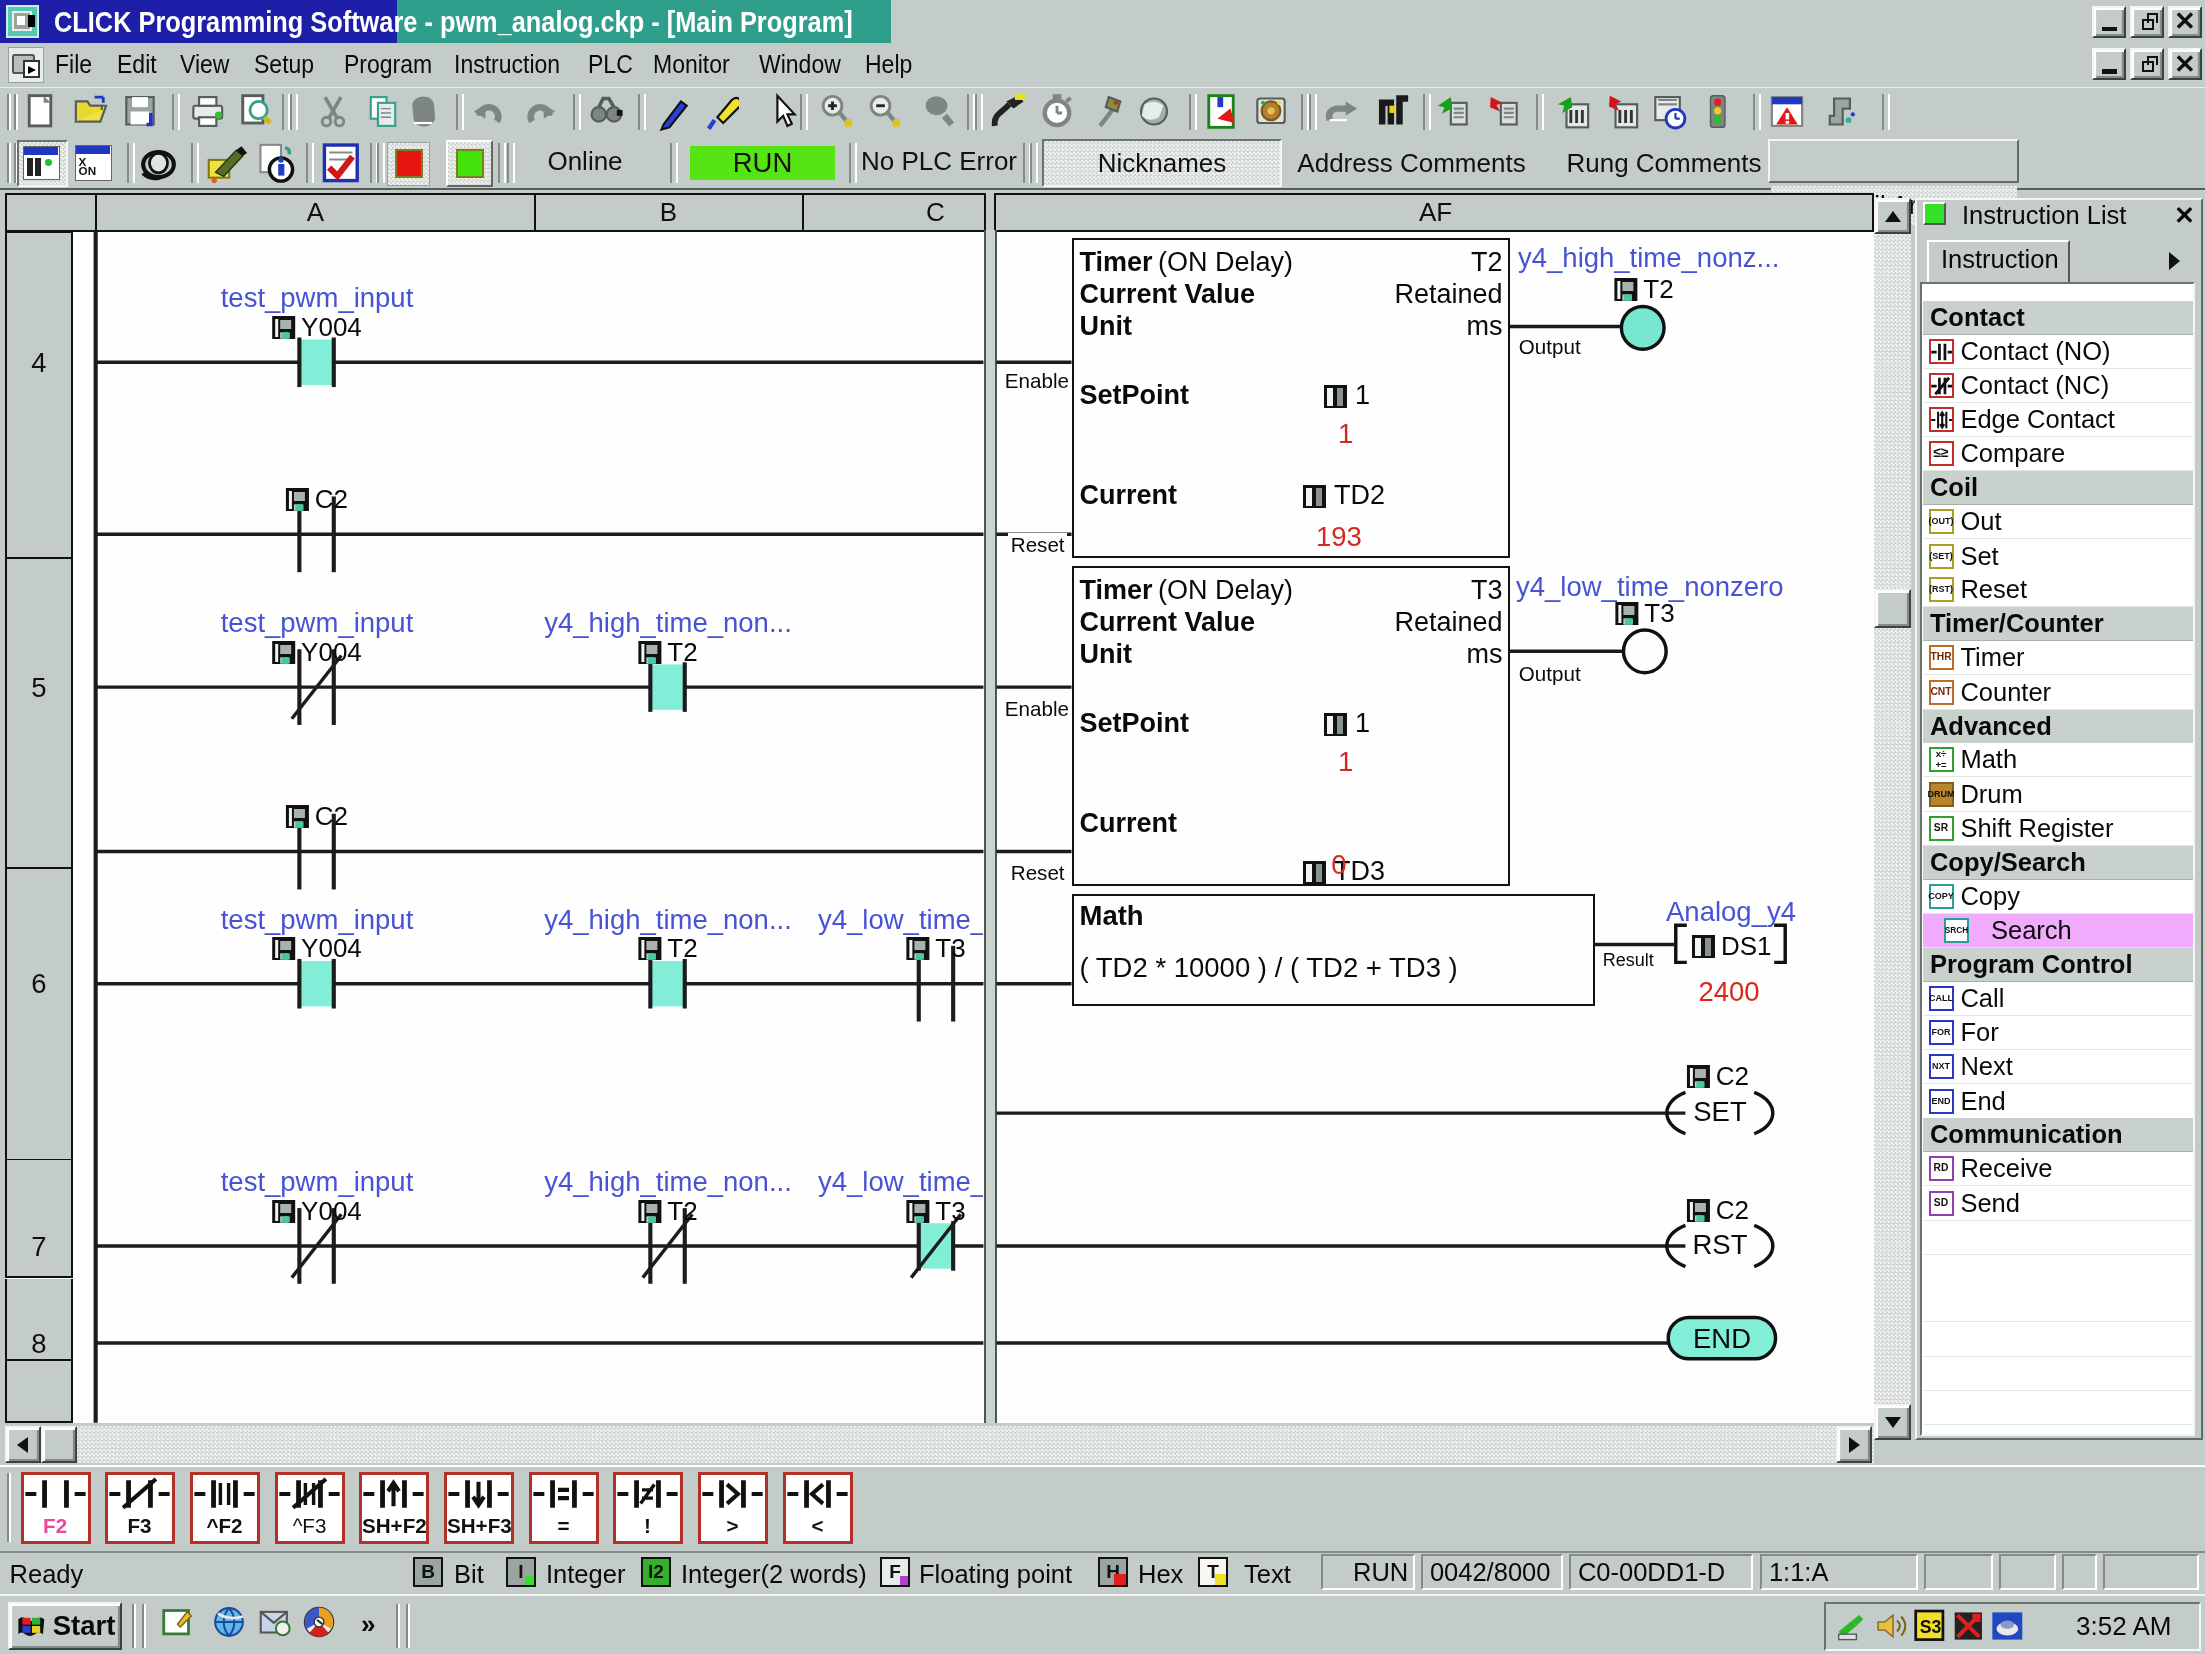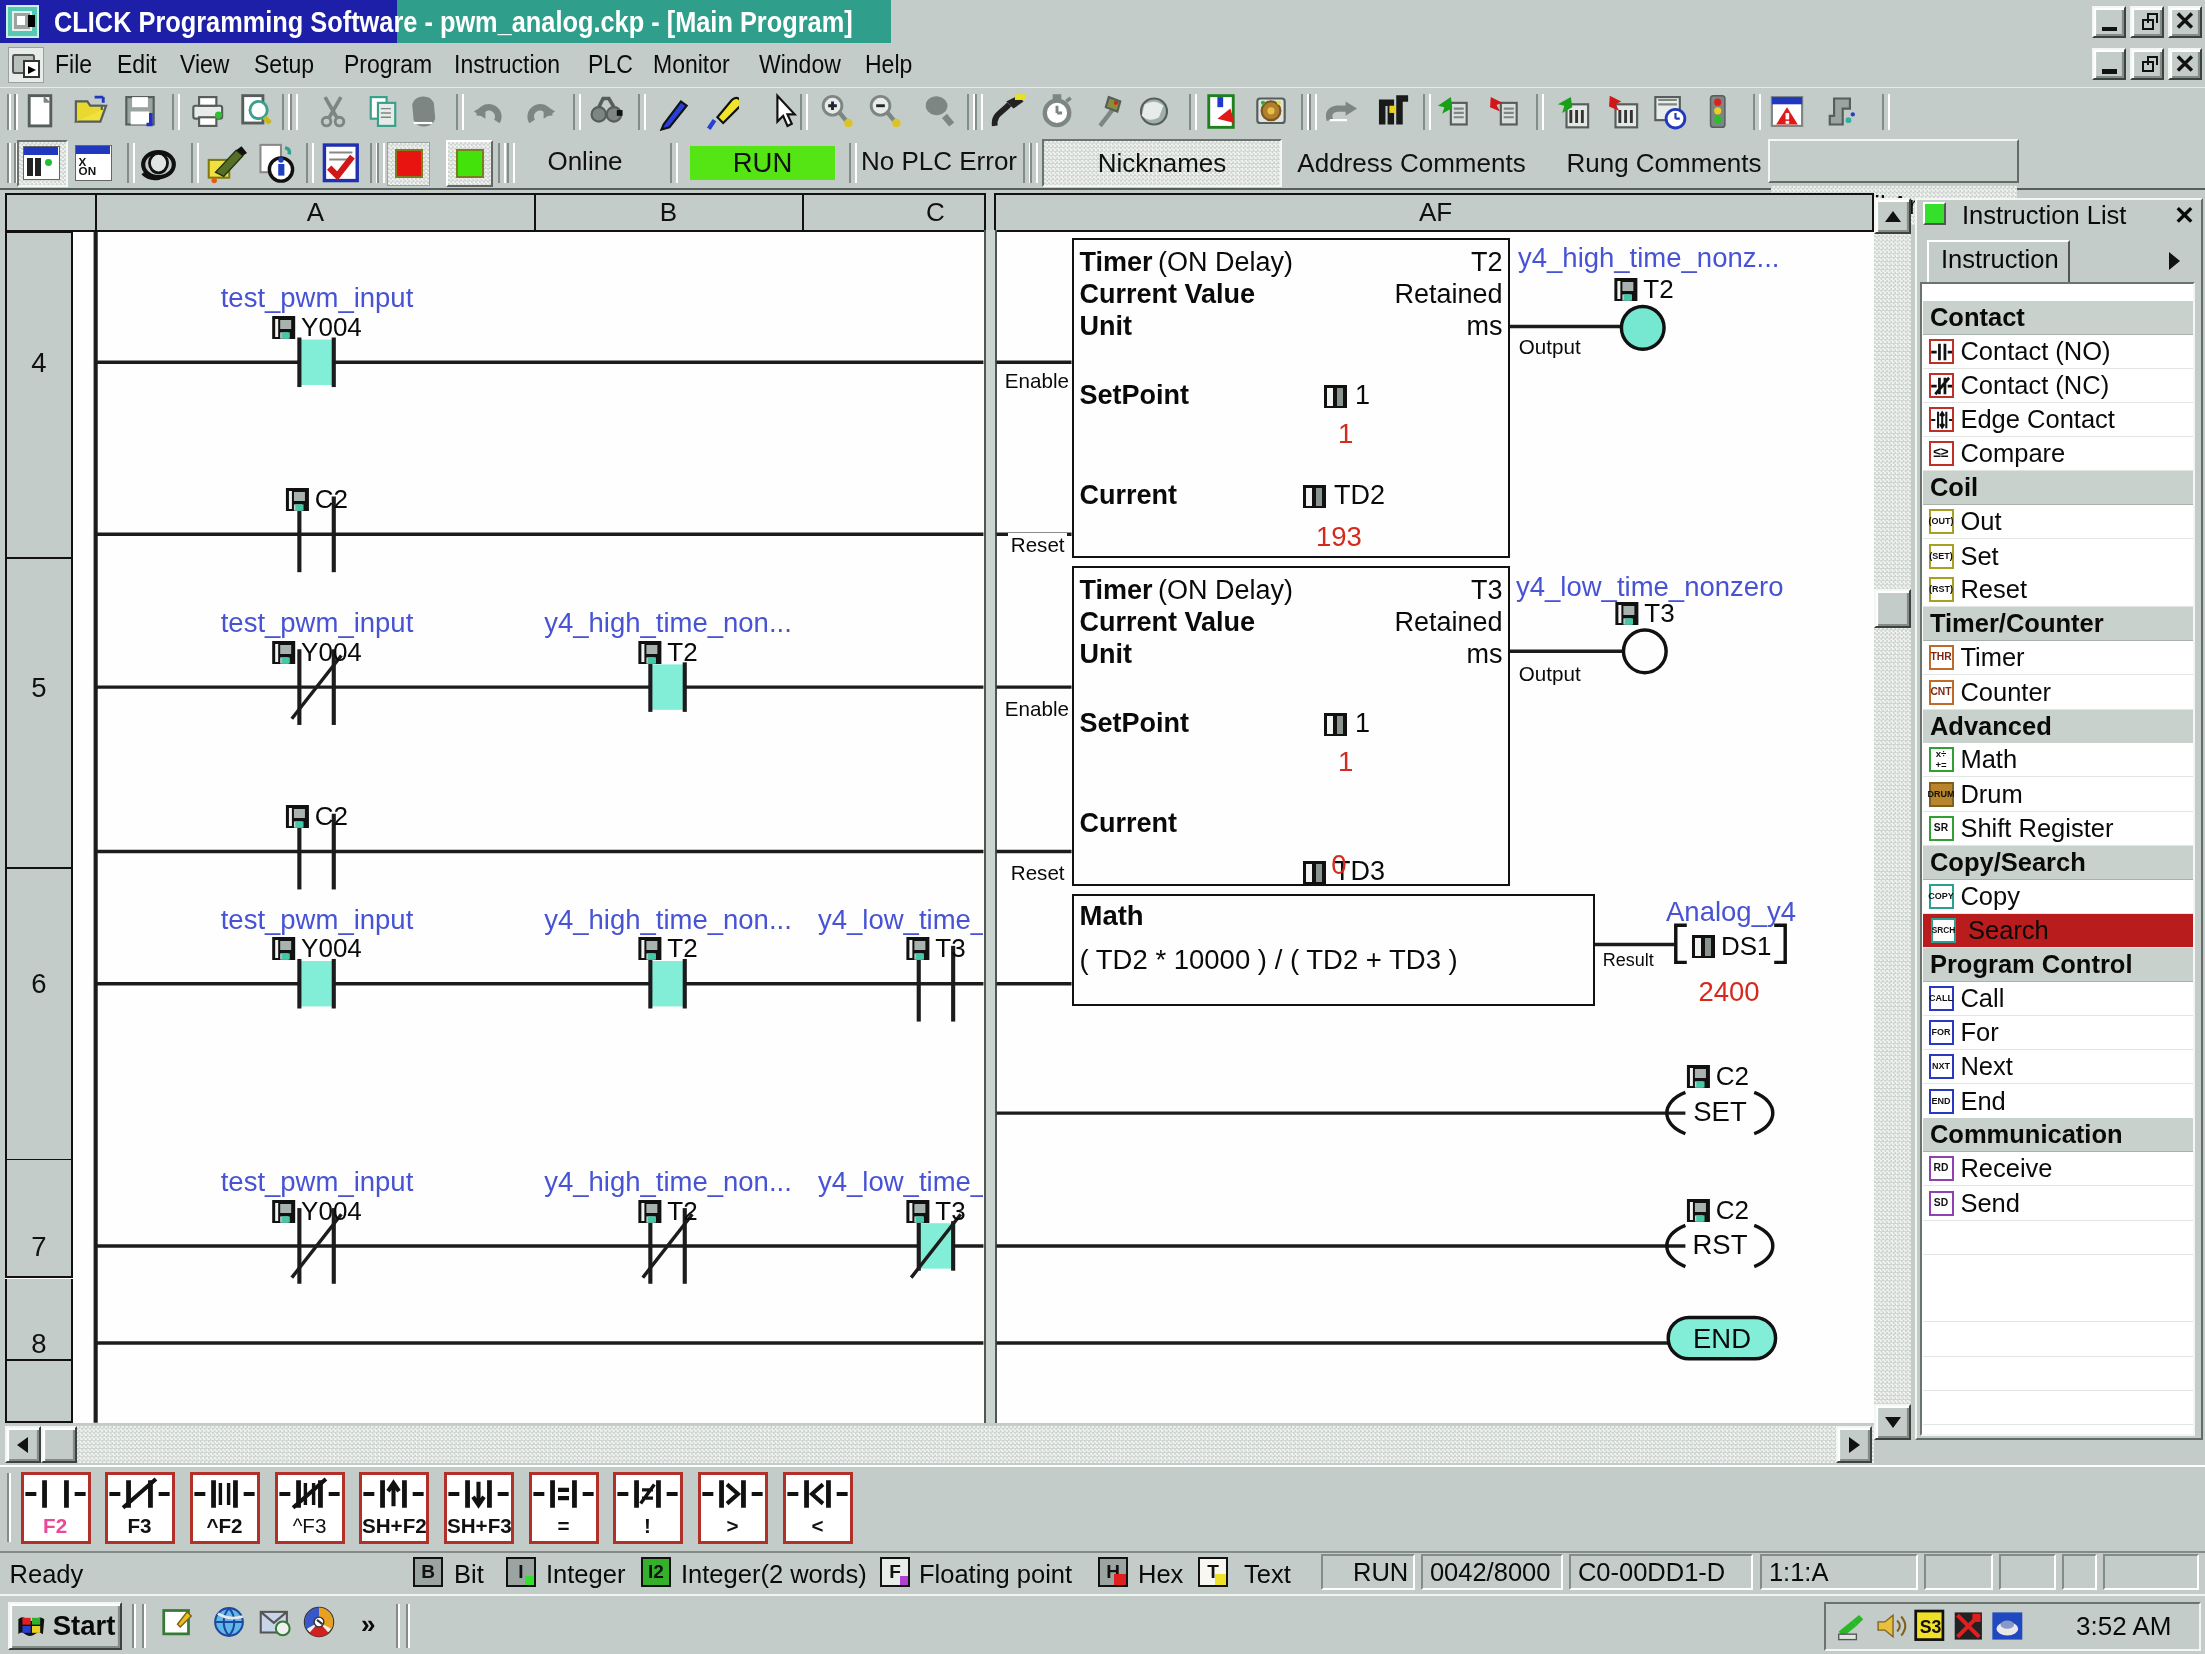--- a/index.html
+++ b/index.html
@@ -438,21 +438,21 @@
 <div class="abs" style="right:5.5px;top:71px;font-size:27px;">ms</div>
 <div class="abs" style="left:5.5px;top:140px;font-size:27px;font-weight:bold;">SetPoint</div>
 <div class="abs" style="left:250px;top:140px;font-size:27px;"><span class="iicon"></span>&nbsp;1</div>
 <div class="abs" style="left:264px;top:178px;font-size:27.5px;color:#d42a1e;">1</div>
 <div class="abs" style="left:5.5px;top:240px;font-size:27px;font-weight:bold;">Current</div>
 <div class="abs" style="left:229px;top:240px;font-size:27px;margin-top:48px;"><span class="iicon"></span>&nbsp;TD3</div>
 <div class="abs" style="left:242px;top:281px;font-size:27.5px;color:#d42a1e;">&nbsp;&nbsp;0</div>
 </div>
 <div class="abs" style="left:1072px;top:894px;width:523px;height:112px;background:#fdfefd;border:2.8px solid #111;color:#0a0a0a;">
 <div class="abs" style="left:5.5px;top:4.1px;font-size:27.5px;font-weight:bold;">Math</div>
-<div class="abs" style="left:5.5px;top:48px;font-size:27.5px;">( TD2 * 10000 ) / ( TD2 + TD3 )</div>
+<div class="abs" style="left:5.5px;top:56px;font-size:27.5px;">( TD2 * 10000 ) / ( TD2 + TD3 )</div>
 </div>
 <div class="abs" style="left:1002px;top:369px;font-size:20.6px;color:#0a0a0a;background:#fdfefd;padding:0 2.8px;white-space:nowrap;">Enable</div>
 <div class="abs" style="left:1008px;top:533px;font-size:20.6px;color:#0a0a0a;background:#fdfefd;padding:0 2.8px;white-space:nowrap;">Reset</div>
 <div class="abs" style="left:1002px;top:697px;font-size:20.6px;color:#0a0a0a;background:#fdfefd;padding:0 2.8px;white-space:nowrap;">Enable</div>
 <div class="abs" style="left:1008px;top:861px;font-size:20.6px;color:#0a0a0a;background:#fdfefd;padding:0 2.8px;white-space:nowrap;">Reset</div>
 <div class="abs" style="left:1516px;top:335px;font-size:20.6px;color:#0a0a0a;background:#fdfefd;padding:0 2.8px;white-space:nowrap;">Output</div>
 <div class="abs" style="left:1516px;top:662px;font-size:20.6px;color:#0a0a0a;background:#fdfefd;padding:0 2.8px;white-space:nowrap;">Output</div>
 <div class="abs" style="left:1600px;top:950px;font-size:18px;color:#0a0a0a;background:#fdfefd;padding:0 2.8px;white-space:nowrap;">Result</div>
 <div class="abs" style="left:317px;top:282px;font-size:27.5px;color:#4753d4;white-space:nowrap;transform:translateX(-50%);">test_pwm_input</div>
 <div class="abs" style="left:317px;top:607px;font-size:27.5px;color:#4753d4;white-space:nowrap;transform:translateX(-50%);">test_pwm_input</div>
@@ -621,21 +621,21 @@
     </div>
 <div class="abs" style="left:1923px;top:812px;width:270px;height:34px;background:#fff;border-bottom:1.4px solid #e2e6e2;display:flex;align-items:center;font-size:25.5px;color:#0a0a0a;padding-left:5.5px;gap:6.9px;">
       <span class="pic" style="border-color:#30a030;font-size:10.3px;font-weight:bold;color:#111;">SR</span>
       <span>Shift Register</span>
     </div>
 <div class="abs" style="left:1923px;top:846px;width:270px;height:34px;background:#c9d1cd;border-bottom:1.4px solid #aab0ac;display:flex;align-items:center;font-size:25.5px;font-weight:bold;color:#0a0a0a;padding-left:6.9px;">Copy/Search</div>
 <div class="abs" style="left:1923px;top:880px;width:270px;height:34px;background:#fff;border-bottom:1.4px solid #e2e6e2;display:flex;align-items:center;font-size:25.5px;color:#0a0a0a;padding-left:5.5px;gap:6.9px;">
       <span class="pic" style="border-color:#2aa090;font-size:9px;font-weight:bold;color:#111;">COPY</span>
       <span>Copy</span>
     </div>
-<div class="abs" style="left:1923px;top:914px;width:270px;height:34px;background:#b91c1c;border-bottom:1.4px solid #e2e6e2;display:flex;align-items:center;font-size:25.5px;color:#0a0a0a;padding-left:8px;gap:12px;">
+<div class="abs" style="left:1923px;top:914px;width:270px;height:34px;background:#f0abfc;border-bottom:1.4px solid #e2e6e2;display:flex;align-items:center;font-size:25.5px;color:#0a0a0a;padding-left:21px;gap:22px;">
       <span class="pic" style="border-color:#2aa090;font-size:8.3px;font-weight:bold;color:#111;">SRCH</span>
       <span>Search</span>
     </div>
 <div class="abs" style="left:1923px;top:948px;width:270px;height:34px;background:#c9d1cd;border-bottom:1.4px solid #aab0ac;display:flex;align-items:center;font-size:25.5px;font-weight:bold;color:#0a0a0a;padding-left:6.9px;">Program Control</div>
 <div class="abs" style="left:1923px;top:982px;width:270px;height:34px;background:#fff;border-bottom:1.4px solid #e2e6e2;display:flex;align-items:center;font-size:25.5px;color:#0a0a0a;padding-left:5.5px;gap:6.9px;">
       <span class="pic" style="border-color:#2838c0;font-size:9px;font-weight:bold;color:#111;">CALL</span>
       <span>Call</span>
     </div>
 <div class="abs" style="left:1923px;top:1016px;width:270px;height:34px;background:#fff;border-bottom:1.4px solid #e2e6e2;display:flex;align-items:center;font-size:25.5px;color:#0a0a0a;padding-left:5.5px;gap:6.9px;">
       <span class="pic" style="border-color:#2838c0;font-size:9px;font-weight:bold;color:#111;">FOR</span>

